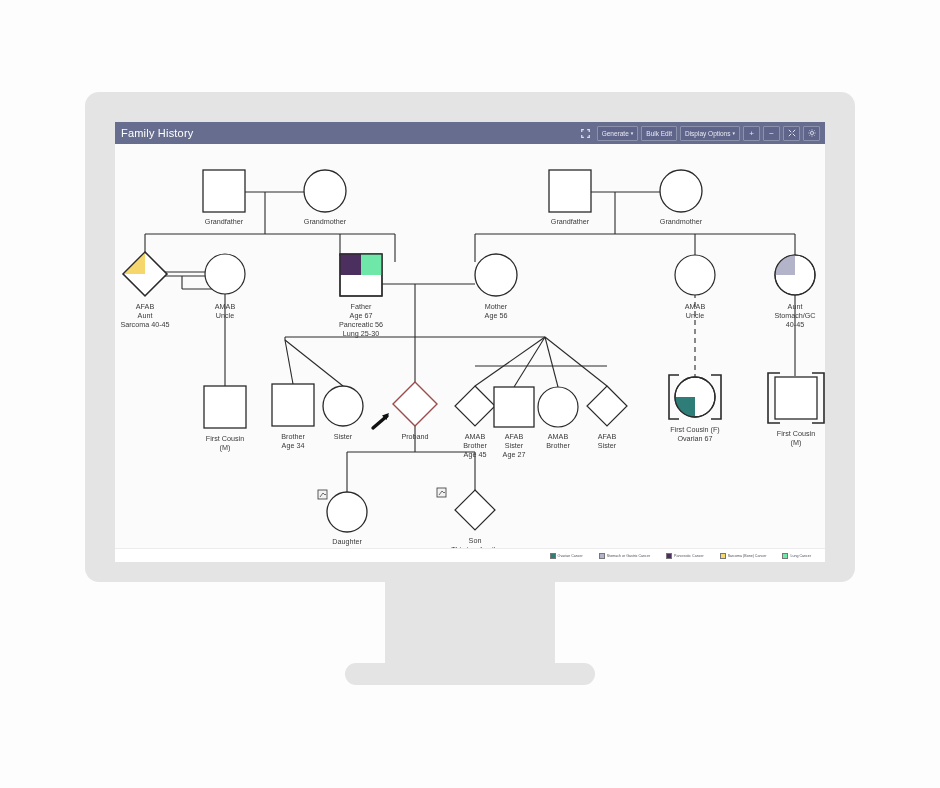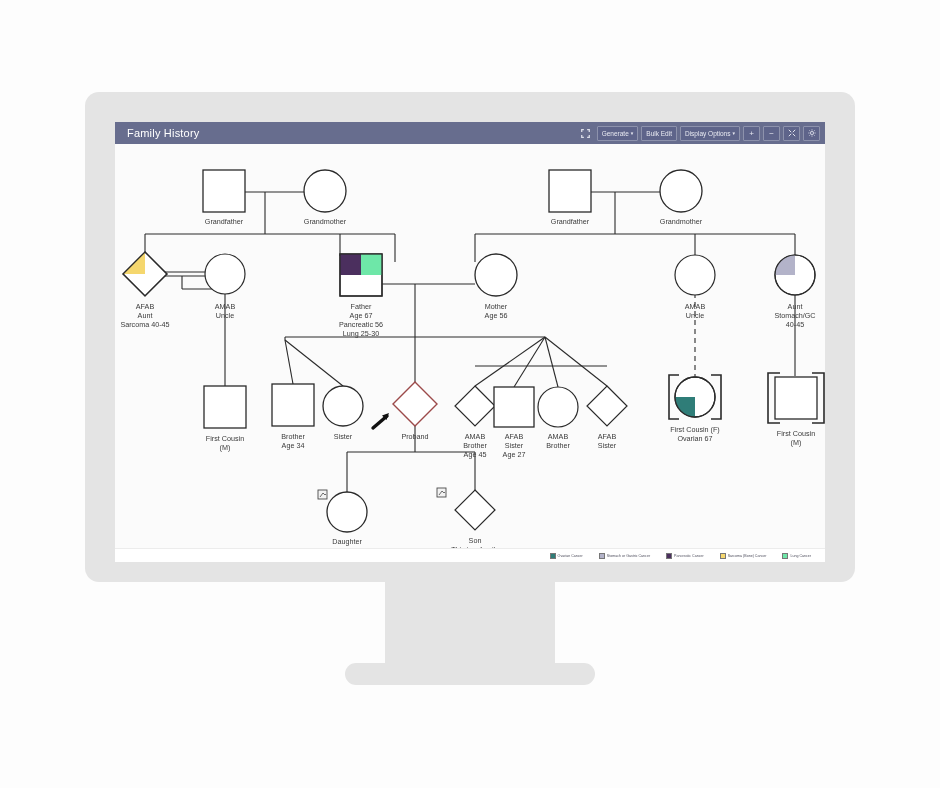--- a/index.html
+++ b/index.html
@@ -30,21 +30,21 @@
     position:absolute;left:115px;top:122px;width:710px;height:440px;
     background:#fafafa;overflow:hidden;
   }
 
   
   #app-header{
     position:absolute;left:0;top:0;width:710px;height:22px;
     background:#676d8e;display:flex;align-items:center;
   }
   #app-title{
-    color:#ffffff;font-size:11px;padding-left:12px;letter-spacing:.2px;
+    color:#ffffff;font-size:11px;padding-left:6px;letter-spacing:.2px;
     white-space:nowrap;
   }
   #toolbar{
     margin-left:auto;display:flex;align-items:center;gap:3px;padding-right:5px;
   }
   .tb-btn{
     background:#5e648a;border:1px solid #8d92ac;color:#e9eaf2;
     font-size:6.5px;font-family:"Liberation Sans", sans-serif;
     height:13px;padding:0 4px;border-radius:1px;
     display:flex;align-items:center;gap:2px;white-space:nowrap;cursor:pointer;

